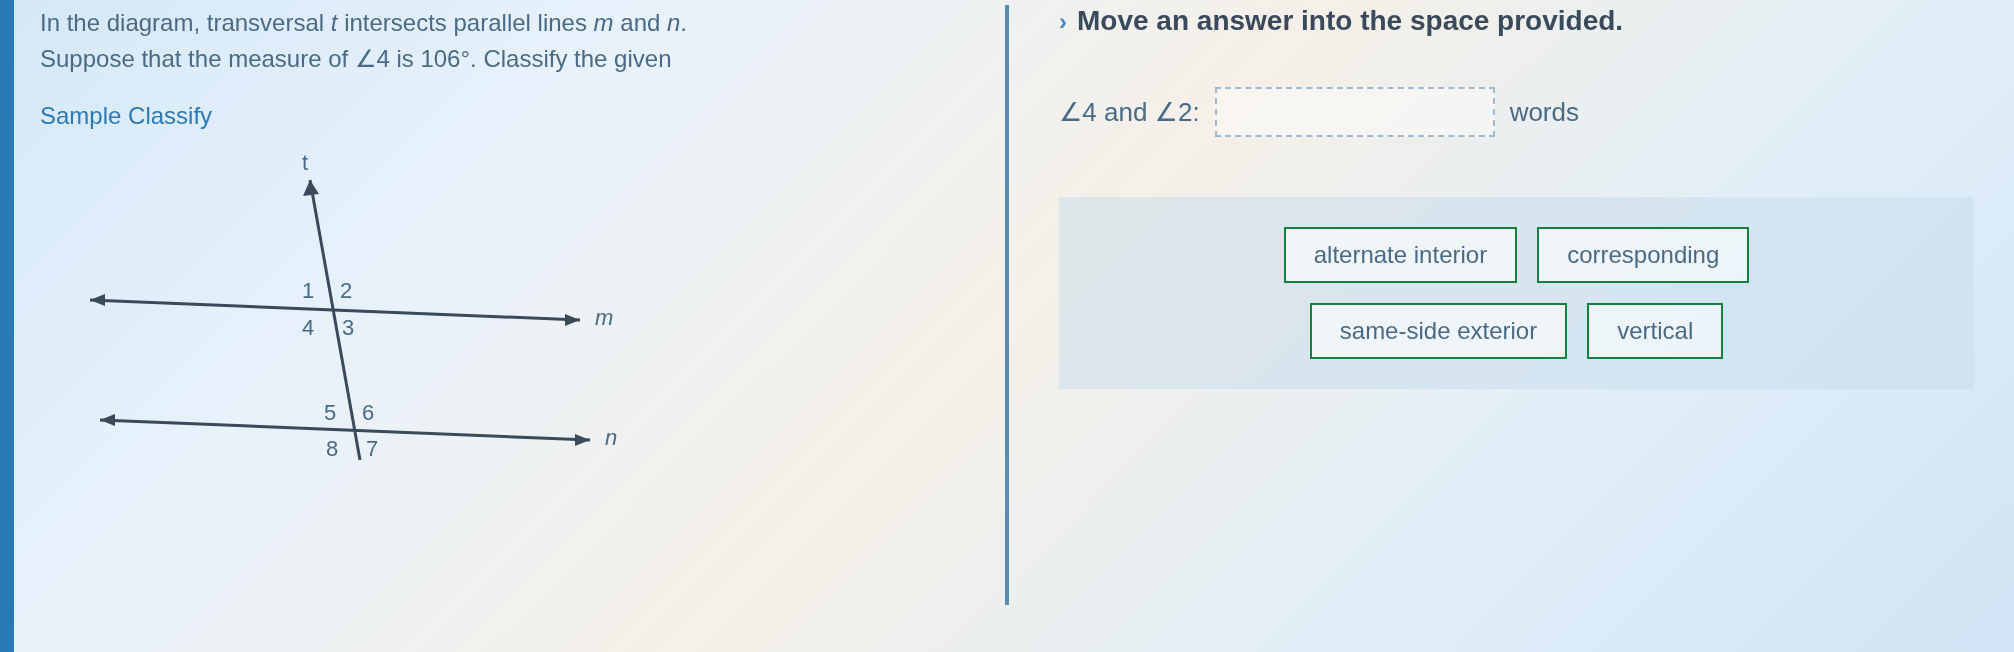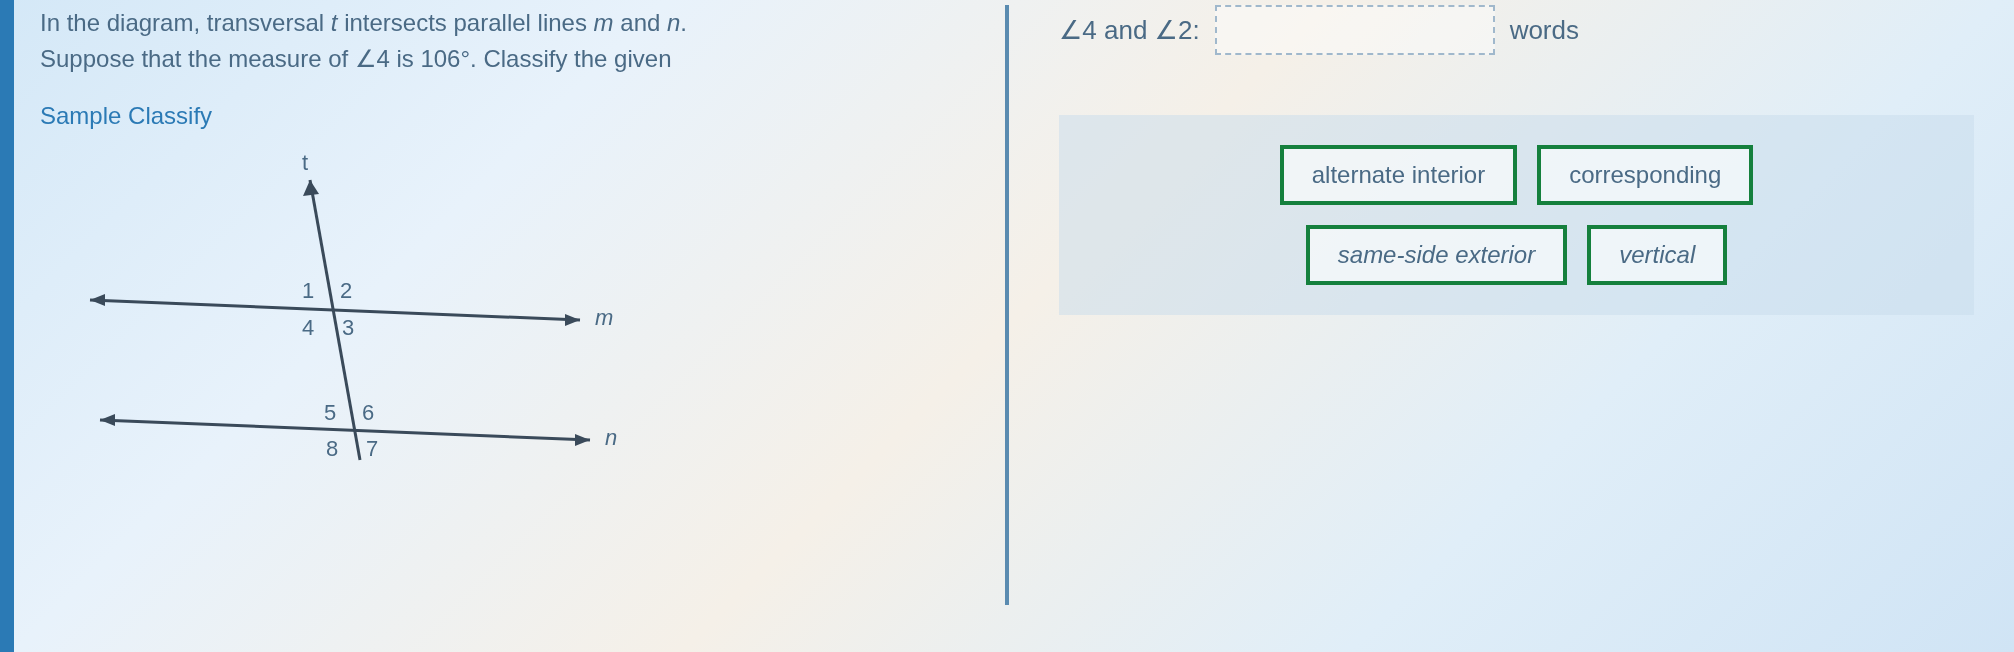--- a/index.html
+++ b/index.html
@@ -82,23 +82,23 @@
       background: rgba(200,220,235,0.5);
       padding: 30px 20px;
       margin-bottom: 40px;
     }
     .bank-row {
       display: flex;
       gap: 20px;
       justify-content: center;
       margin-bottom: 20px;
     }
-    .bank-row:last-child { margin-bottom: 0; font-style: italic; }
+    .bank-row:last-child { margin-bottom: 0; }
     .answer-tile {
-      border: 4px solid #15803d;
+      border: 2px solid #15803d;
       background: rgba(255,255,255,0.6);
       padding: 12px 28px;
       font-size: 24px;
       color: #4a6a85;
       cursor: move;
       white-space: nowrap;
     }
     .instruction2 {
       color: #3a4a5a;
       font-size: 26px;
@@ -159,20 +159,23 @@
         <text x="322" y="270">6</text>
         <text x="326" y="306">7</text>
         <text x="286" y="306">8</text>
       </svg>
     </div>
   </div>
 
   <div class="divider"></div>
 
   <div class="right-panel">
+    <div class="instruction">
+      <span class="chevron">›</span><span>Move an answer into the space provided.</span>
+    </div>
 
     <div class="answer-row">
       <span>
         <span class="angle-sym"></span><span>4</span><span> and </span><span class="angle-sym"></span><span>2</span><span>:</span>
       </span>
       <span class="drop-zone"></span>
       <span>words</span>
     </div>
 
     <div class="answer-bank">

